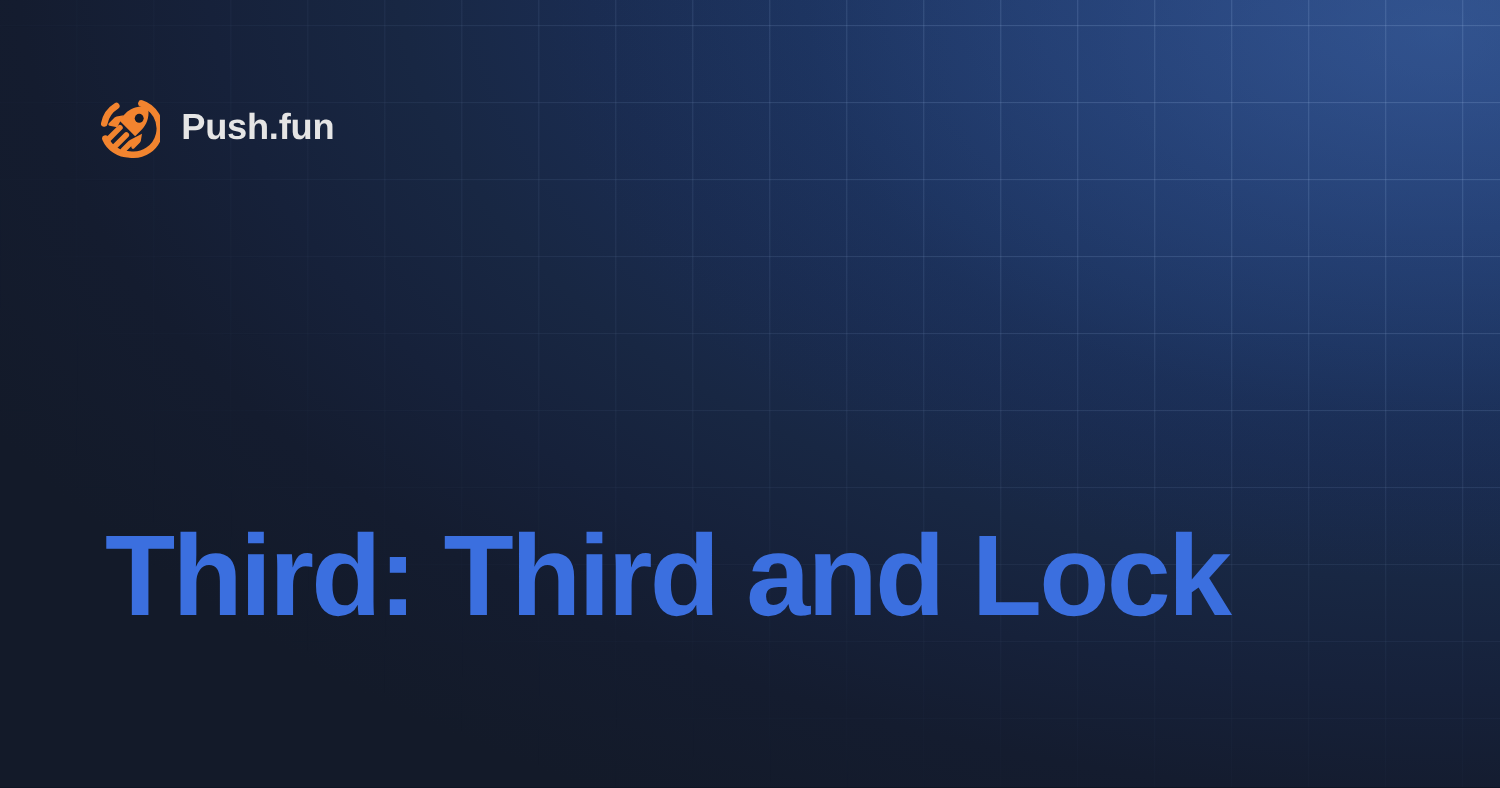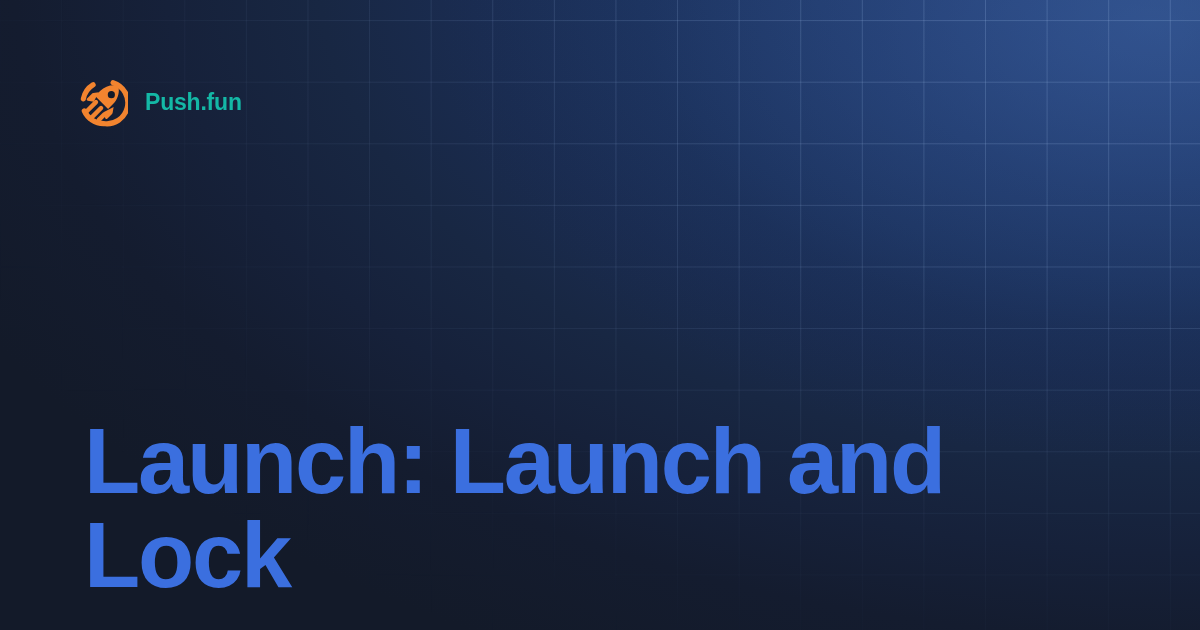--- a/index.html
+++ b/index.html
@@ -92,23 +92,23 @@
     align-items: center;
     gap: 17px;
   }
   .brand-mark {
     width: 49px;
     height: 49px;
     display: block;
     flex: 0 0 auto;
   }
   .brand-name {
-    font-size: 23px;
+    font-size: 29px;
     font-weight: bold;
-    color: #14b8a6;
+    color: #e5e5e5;
     letter-spacing: -0.2px;
     line-height: 1;
     white-space: nowrap;
   }
 
   
   .headline {
     position: absolute;
     left: 84px;
     top: 352px;
@@ -147,15 +147,15 @@
         <circle cx="31.7" cy="16.3" r="3.5" fill="#131a29"></circle>
 
         <path d="M16.6 23.6 6.9 33.3" stroke="#f2842f" stroke-width="4.4" stroke-linecap="round"></path>
         <path d="M21.6 29.4 11.0 40.0" stroke="#f2842f" stroke-width="4.4" stroke-linecap="round"></path>
         <path d="M24.9 35.6 19.4 41.1" stroke="#f2842f" stroke-width="4.4" stroke-linecap="round"></path>
       </svg>
     </span>
     <span class="brand-name">Push.fun</span>
   </div>
 
-  <h1 class="headline">Launch: Launch and Lock</h1>
+  <h1 class="headline">Third: Third and Lock</h1>
 
 </div>
 
 </body></html>

